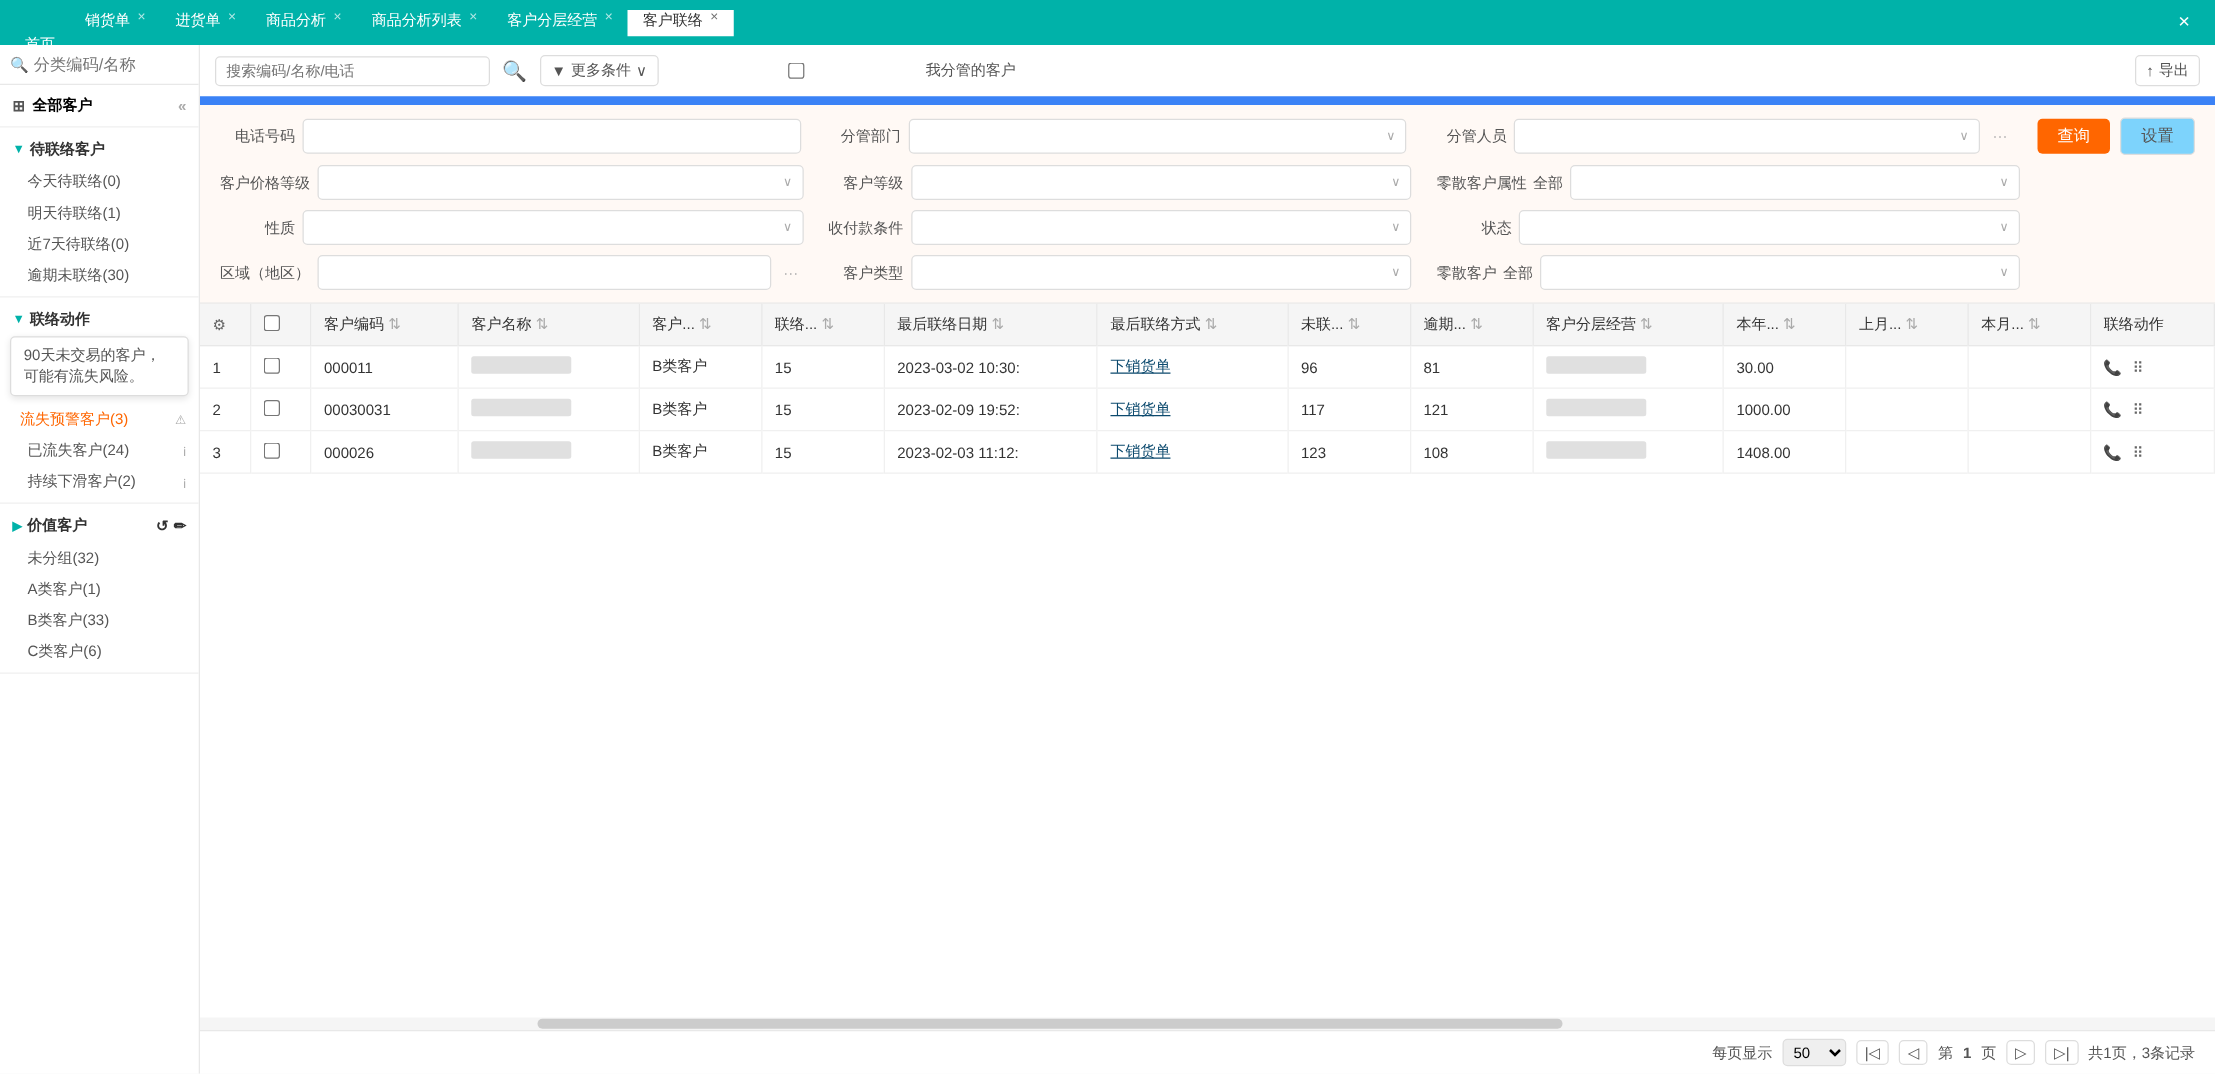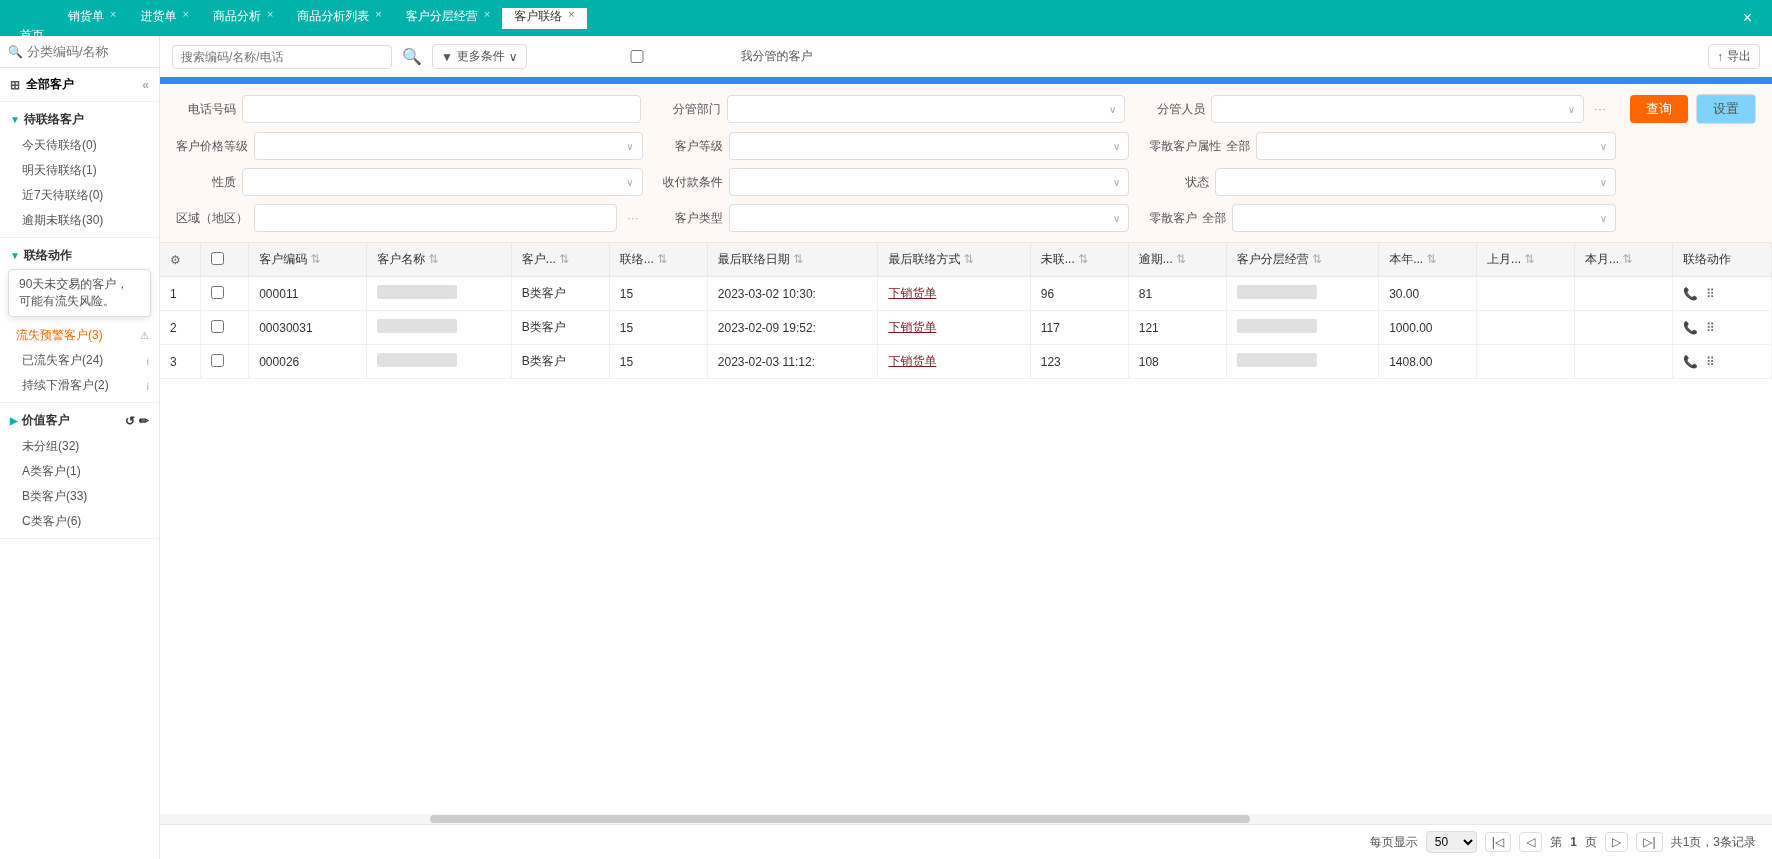--- a/index.html
+++ b/index.html
@@ -302,21 +302,21 @@
       padding: 8px 10px;
       color: #333;
       white-space: nowrap;
       border-right: 1px solid #f0f0f0;
     }
     .settings-icon {
       cursor: pointer;
       color: #666;
     }
     .link-text {
-      color: #7f1d1d;
+      color: #0c4a6e;
       cursor: pointer;
       text-decoration: underline;
     }
     .action-icons {
       display: flex;
       gap: 8px;
       color: #666;
       cursor: pointer;
     }
 

